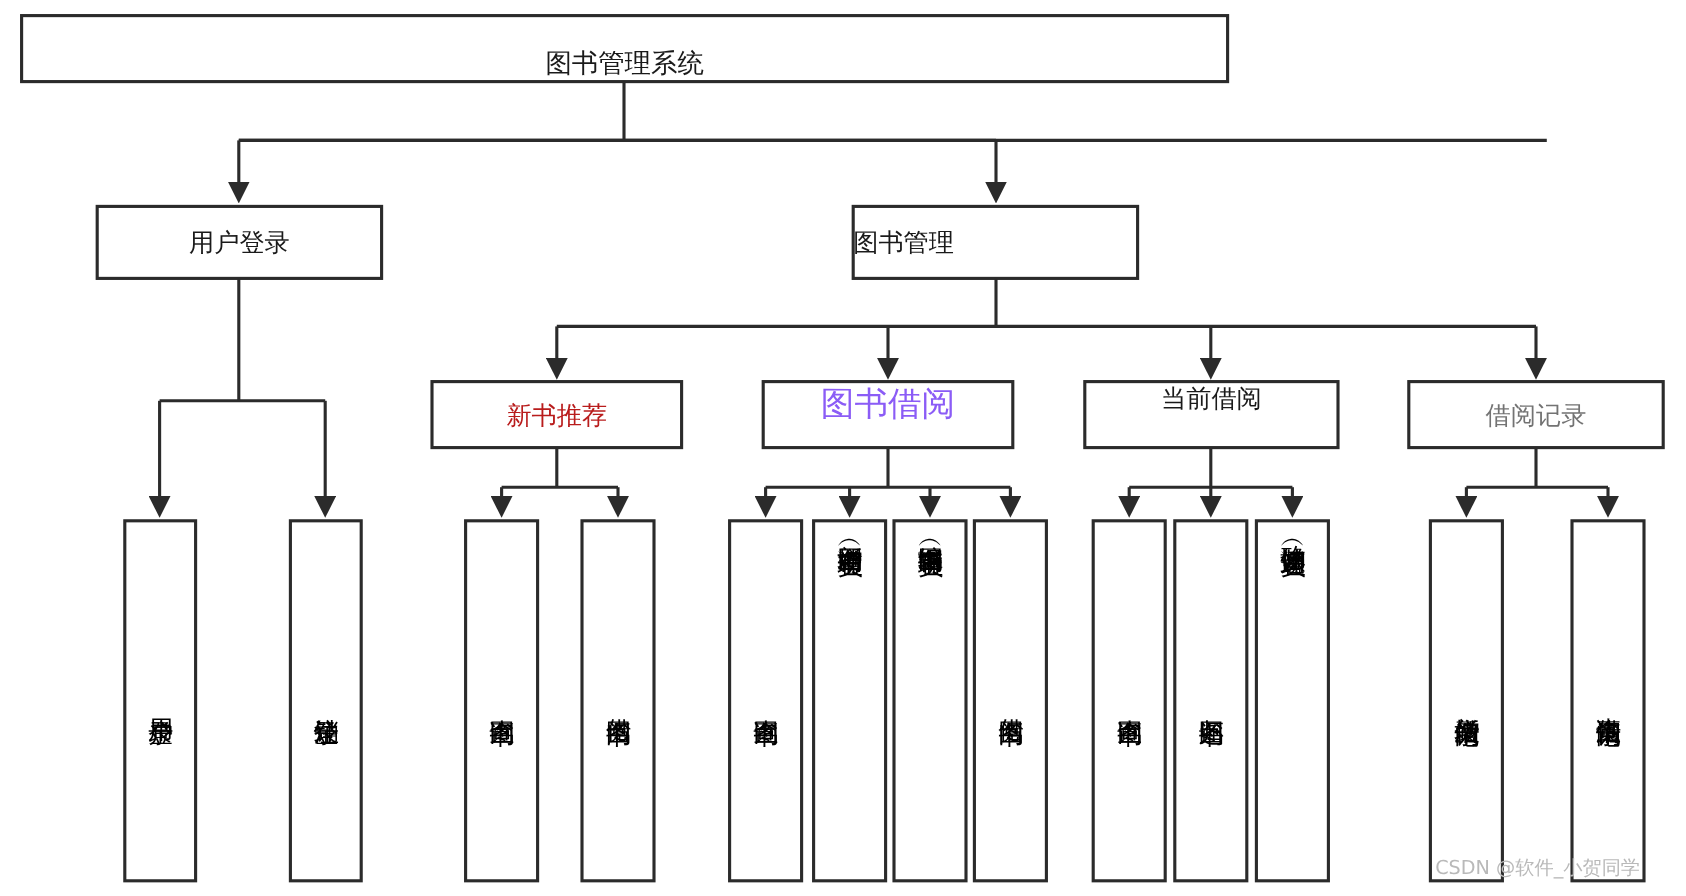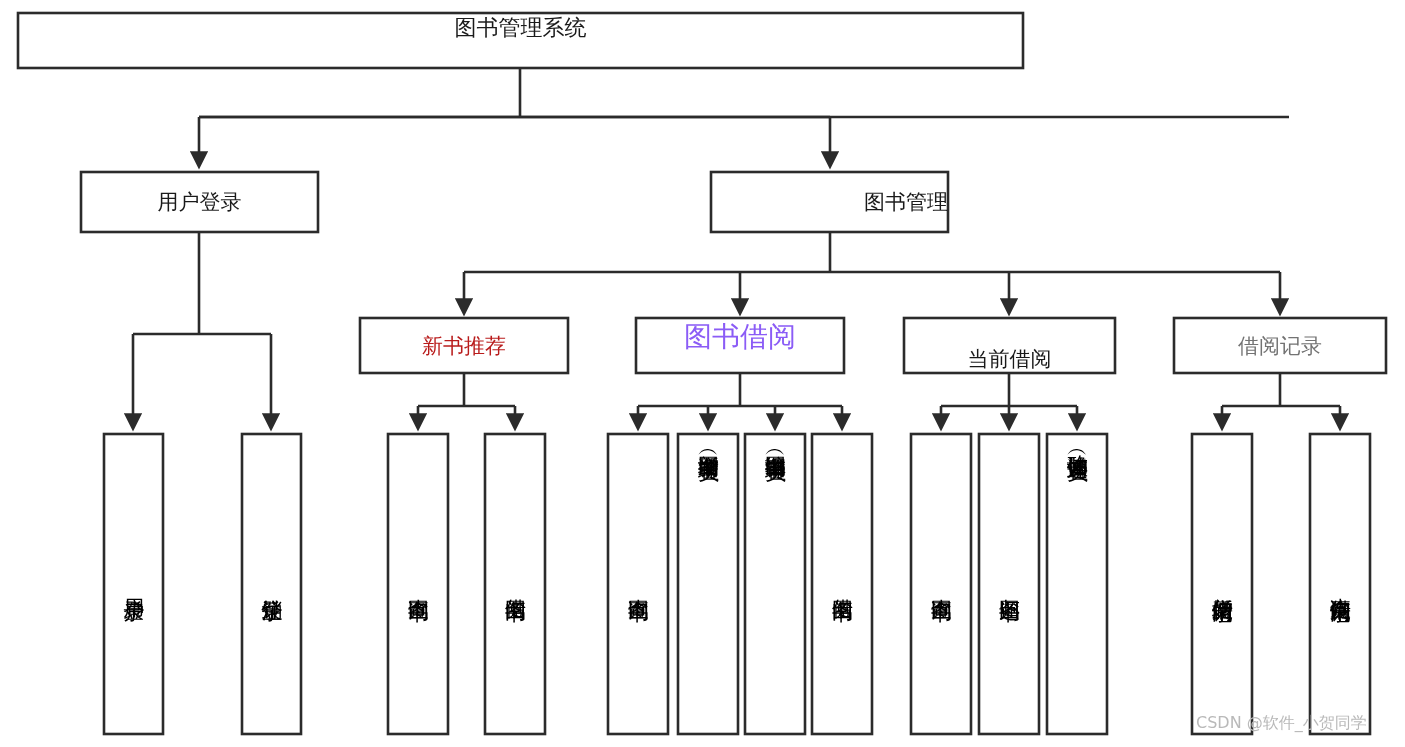--- a/index.html
+++ b/index.html
@@ -92,41 +92,41 @@
   <g>
     <path class="link" d="M 1280 373 L 1280 406"></path>
     <path class="link" d="M 1222 406 L 1340 406"></path>
     <path class="link" d="M 1222 406 L 1222 427" marker-end="url(#arrow)"></path>
     <path class="link" d="M 1340 406 L 1340 427" marker-end="url(#arrow)"></path>
   </g>
 
   <g>
     <rect class="nodebox" x="18" y="13" width="1005" height="55"></rect>
     <foreignObject x="18" y="13" width="1005" height="55">
-      <div xmlns="http://www.w3.org/1999/xhtml" style="width:100%;height:100%;display:flex;align-items:flex-start;justify-content:center;
+      <div xmlns="http://www.w3.org/1999/xhtml" style="width:100%;height:100%;display:flex;align-items:flex-end;justify-content:center;
                   font-family:'DejaVu Sans','Liberation Sans',sans-serif;font-size:22px;color:#1a1a1a;">
         <span>图书管理系统</span>
       </div>
     </foreignObject>
   </g>
 
   <g>
     <rect class="nodebox" x="81" y="172" width="237" height="60"></rect>
     <foreignObject x="81" y="172" width="237" height="60">
       <div xmlns="http://www.w3.org/1999/xhtml" style="width:100%;height:100%;display:flex;align-items:center;justify-content:center;
                   font-family:'DejaVu Sans','Liberation Sans',sans-serif;font-size:21px;color:#1a1a1a;">
         <span>用户登录</span>
       </div>
     </foreignObject>
   </g>
 
   <g>
     <rect class="nodebox" x="711" y="172" width="237" height="60"></rect>
     <foreignObject x="711" y="172" width="237" height="60">
-      <div xmlns="http://www.w3.org/1999/xhtml" style="width:100%;height:100%;display:flex;align-items:center;justify-content:flex-end;
+      <div xmlns="http://www.w3.org/1999/xhtml" style="width:100%;height:100%;display:flex;align-items:center;justify-content:flex-start;
                   font-family:Liberation Mono, monospace;font-size:21px;color:#1a1a1a;">
         <span>图书管理</span>
       </div>
     </foreignObject>
   </g>
 
   <g>
     <rect class="nodebox" x="360" y="318" width="208" height="55"></rect>
     <foreignObject x="360" y="318" width="208" height="55">
       <div xmlns="http://www.w3.org/1999/xhtml" style="width:100%;height:100%;display:flex;align-items:center;justify-content:center;
@@ -142,21 +142,21 @@
       <div xmlns="http://www.w3.org/1999/xhtml" style="width:100%;height:100%;display:flex;justify-content:center;
                   font-family:'DejaVu Sans','Liberation Sans',sans-serif;font-size:28px;color:#8b5cf6;">
         <span>图书借阅</span>
       </div>
     </foreignObject>
   </g>
 
   <g>
     <rect class="nodebox" x="904" y="318" width="211" height="55"></rect>
     <foreignObject x="904" y="318" width="211" height="55">
-      <div xmlns="http://www.w3.org/1999/xhtml" style="width:100%;height:100%;display:flex;align-items:flex-end;justify-content:center;
+      <div xmlns="http://www.w3.org/1999/xhtml" style="width:100%;height:100%;display:flex;align-items:flex-start;justify-content:center;
                   font-family:'DejaVu Sans','Liberation Sans',sans-serif;font-size:21px;color:#1a1a1a;">
         <span>当前借阅</span>
       </div>
     </foreignObject>
   </g>
 
   <g>
     <rect class="nodebox" x="1174" y="318" width="212" height="55"></rect>
     <foreignObject x="1174" y="318" width="212" height="55">
       <div xmlns="http://www.w3.org/1999/xhtml" style="width:100%;height:100%;display:flex;align-items:center;justify-content:center;

